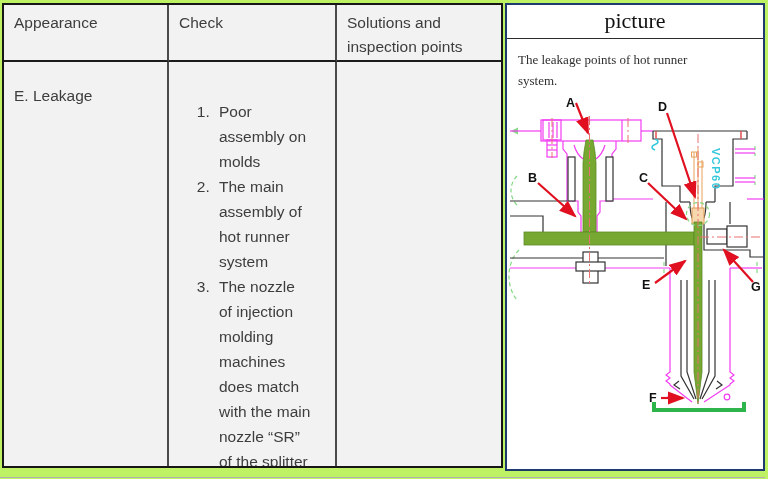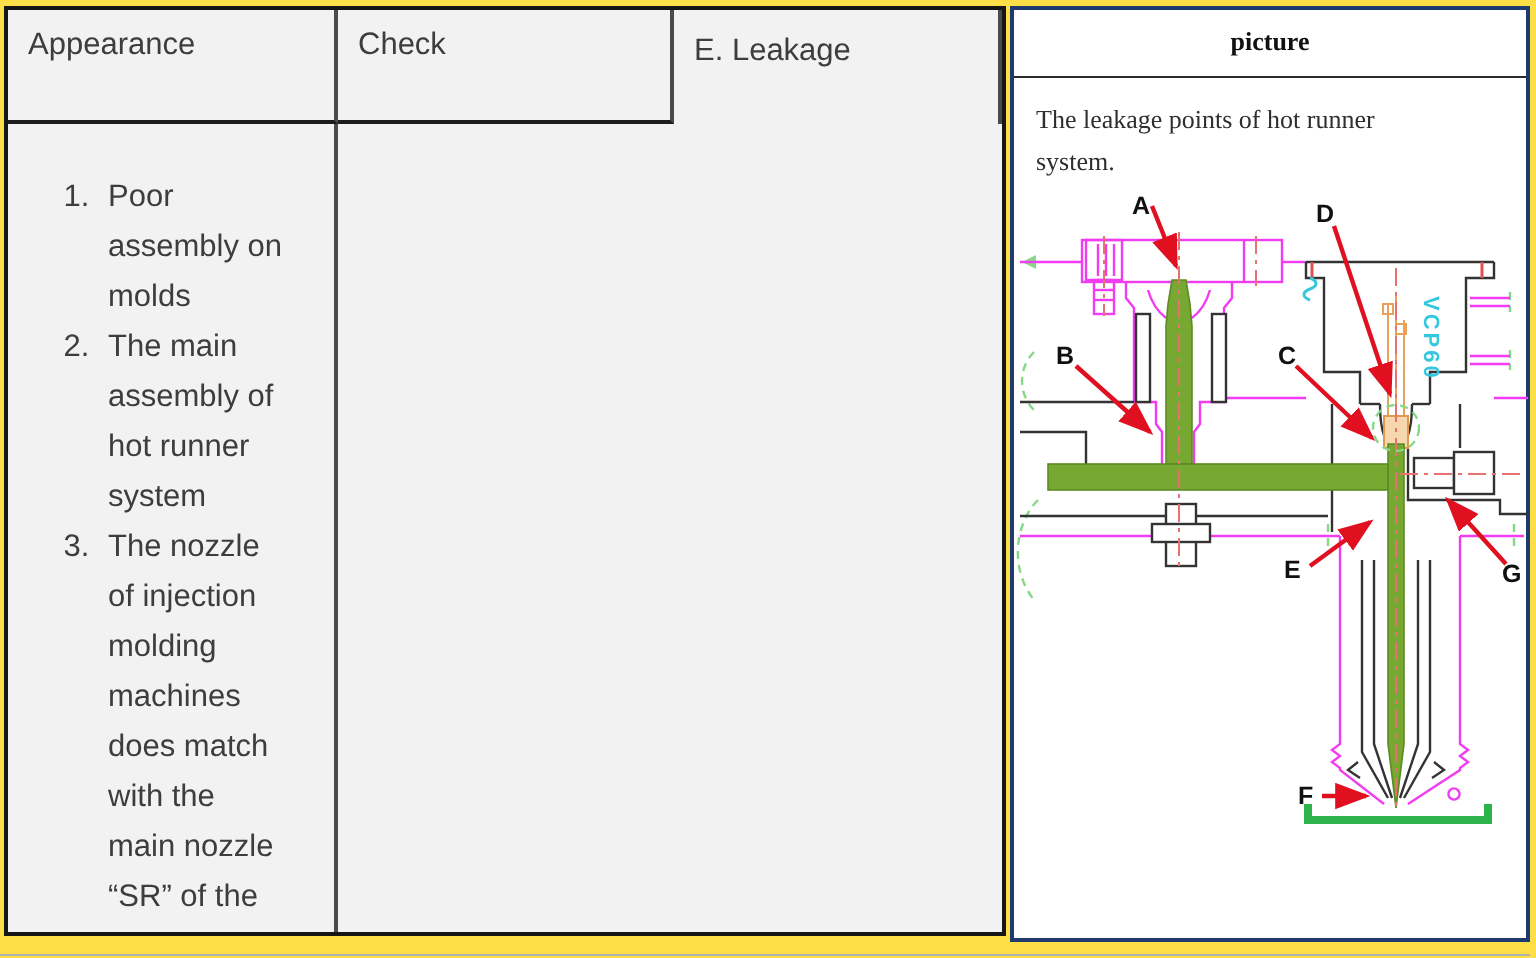--- a/index.html
+++ b/index.html
@@ -1,34 +1,34 @@
 <!DOCTYPE html>
 <html><head>
 <meta charset="utf-8">
 <style>
   html,body{margin:0;padding:0;background:#fff;}
-  .sheet{position:relative;width:768px;height:479px;background:#fde047;overflow:hidden;
+  .sheet{position:relative;width:768px;height:479px;background:#bef264;overflow:hidden;
          font-family:"Liberation Sans",sans-serif;}
 
   
   .ttable{position:absolute;left:2px;top:3px;width:501px;height:465px;box-sizing:border-box;
           border:2px solid #161616;background:#f2f2f2;
           display:grid;grid-template-columns:165px 168px 1fr;grid-template-rows:57px 1fr;}
   .th,.td{box-sizing:border-box;color:#3d3d3d;font-size:15.5px;line-height:24px;
           padding:6px 8px 4px 10px;overflow:hidden;}
   .sep-r{border-right:2px solid #4a4a4a;}
   .th{border-bottom:2px solid #1c1c1c;}
-  .td{line-height:25px;padding-top:8px;}
+  .td{line-height:25px;padding-top:21px;}
   ol.cell-list{margin:16px;padding:0 0 0 19px;list-style:decimal;}
   ol.cell-list li{padding-left:5px;margin:0;}
 
   
   .panel{position:absolute;left:505px;top:3px;width:260px;height:468px;box-sizing:border-box;
          border:2.5px solid #1e3a6e;background:#fff;}
-  .panel-title{font-family:"Liberation Serif",serif;font-weight:bold;font-size:13px;color:#111;
+  .panel-title{font-family:"Liberation Serif",serif;font-weight:normal;font-size:22px;color:#111;
                text-align:center;height:33px;line-height:32px;border-bottom:1.5px solid #2b2b2b;}
   .panel-caption{position:absolute;left:11px;top:44px;width:205px;
                  font-family:Liberation Serif, serif;
                  font-size:13px;line-height:21px;color:#2f2f2f;}
 
   
   svg.diagram{position:absolute;left:0;top:0;pointer-events:none;}
   .mg{stroke:#f23cf2;fill:none;stroke-width:1.2;}
   .bk{stroke:#333;fill:none;stroke-width:1.2;}
   .bkw{stroke:#333;fill:#fff;stroke-width:1.2;}
@@ -46,20 +46,21 @@
   .bottom-faint{position:absolute;left:0;top:477px;width:765px;height:1px;background:#b0b0b0;}
 </style>
 </head>
 <body>
 
 <div class="sheet">
 
   <div class="ttable">
     <div class="th sep-r">Appearance</div>
     <div class="th sep-r">Check</div>
+    <div class="th">Solutions and inspection points</div>
 
     <div class="td sep-r">
       <span>E. Leakage</span>
     </div>
     <div class="td sep-r">
       <ol class="cell-list">
         <li>Poor assembly on molds</li>
         <li>The main assembly of hot runner system</li>
         <li>The nozzle of injection molding machines does match with the main nozzle “SR”  of the splitter plate.</li>
       </ol>

